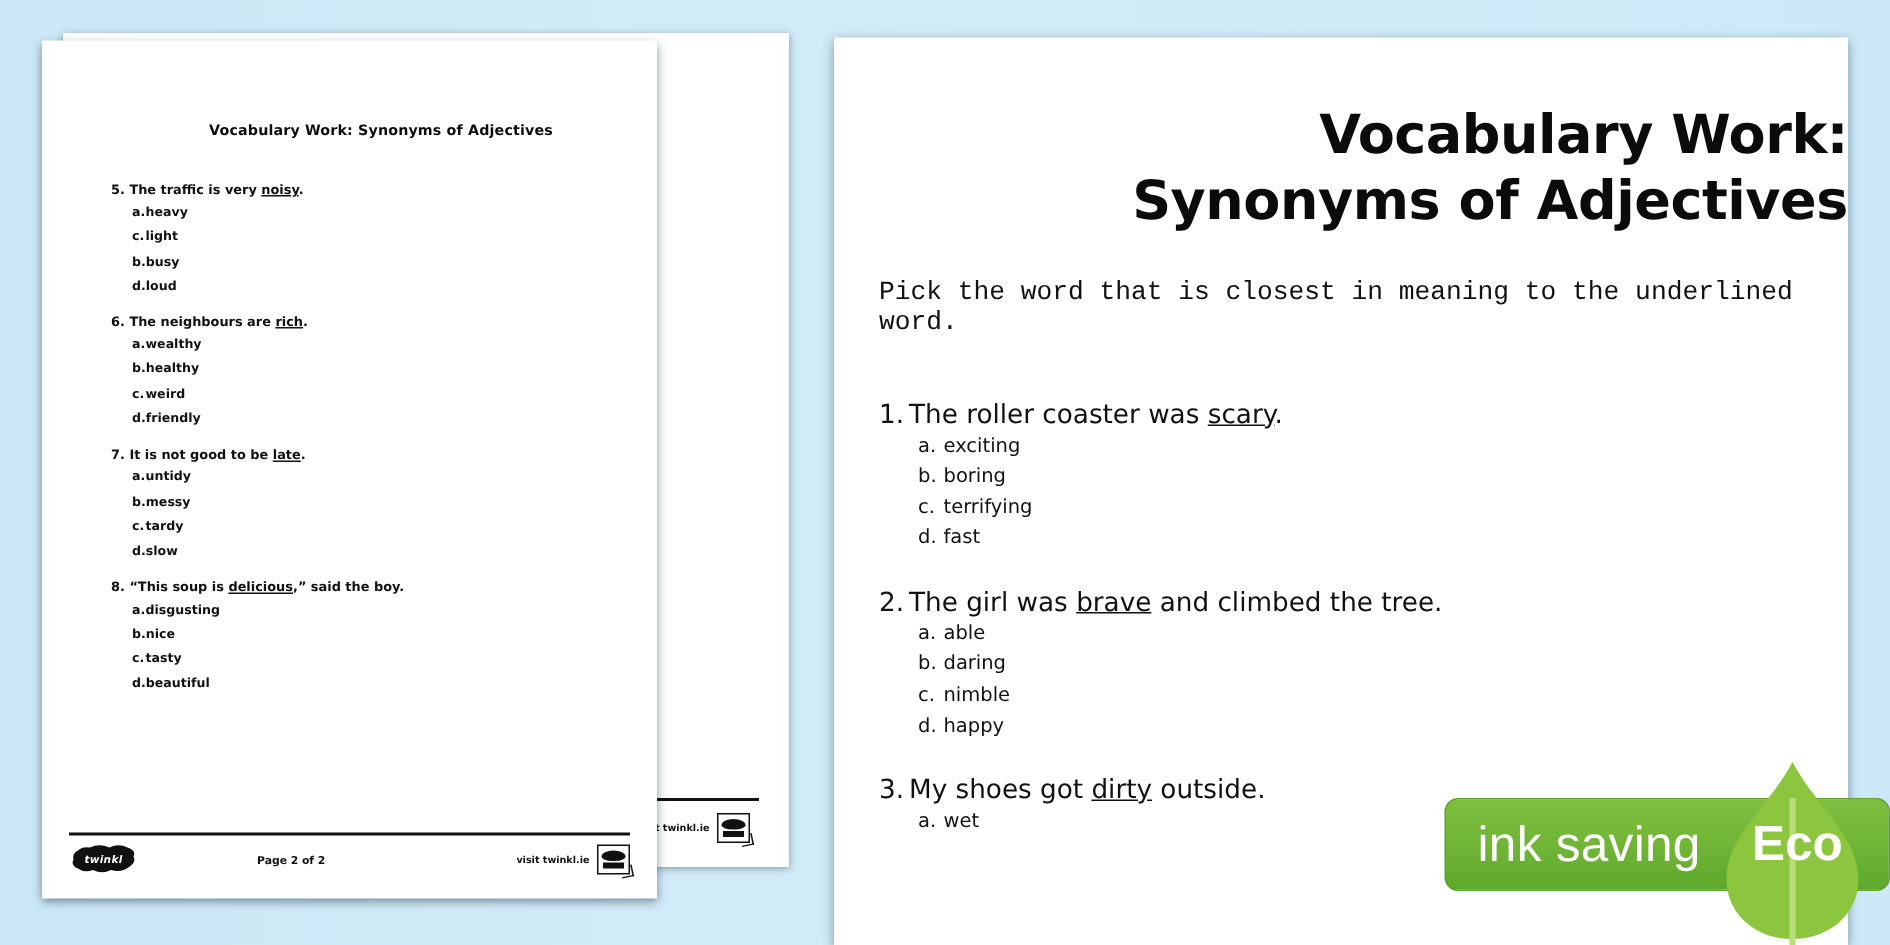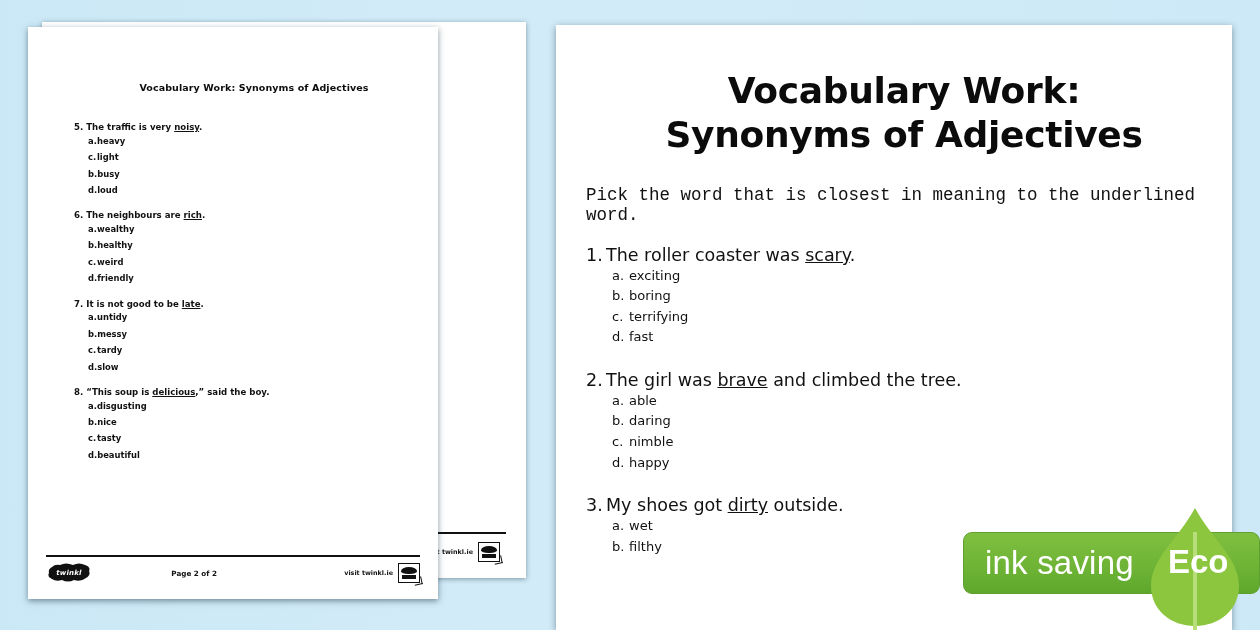--- a/index.html
+++ b/index.html
@@ -224,37 +224,37 @@
     left: 556px;
     top: 25px;
     width: 676px;
     height: 605px;
     background: #ffffff;
     box-shadow: 0 2px 7px rgba(15,40,55,.45);
     overflow: hidden;
   }
   .pr-title {
     margin: 44px 0 0 0;
-    text-align: center;
+    text-align: right;
     font-family: "DejaVu Sans", sans-serif;
     font-weight: 700;
     font-size: 36px;
     line-height: 1.22;
     color: #0b0b0b;
     letter-spacing: -0.3px;
     padding-left: 20px;
   }
   .pr-instr {
     margin: 28px 0 12px 30px;
     font-size: 17.5px;
     color: #111;
     font-family: Liberation Mono, monospace;
   }
   .pr-qlist {
-    margin: 20px 0 0 30px;
+    margin: 42px 0 0 30px;
   }
   .pr-q { margin-bottom: 22px; }
   .pr-q-text {
     font-size: 17.5px;
     color: #111;
     line-height: 1.2;
   }
   .pr-q-num { display:inline-block; min-width: 20px; }
   .pr-opt {
     font-size: 13px;
@@ -435,21 +435,20 @@
         <div class="pr-opt"><span class="ltr">b.</span><span>daring</span></div>
         <div class="pr-opt"><span class="ltr">c.</span><span>nimble</span></div>
         <div class="pr-opt"><span class="ltr">d.</span><span>happy</span></div>
       </div>
 
       <div class="pr-q">
         <div class="pr-q-text">
           <span class="pr-q-num">3.</span><span>My shoes got </span><span class="u">dirty</span><span> outside.</span>
         </div>
         <div class="pr-opt"><span class="ltr">a.</span><span>wet</span></div>
-        <div class="pr-opt"><span class="ltr">b.</span><span>filthy</span></div>
       </div>
 
     </div>
   </div>
 
   <div class="eco-badge">
     <div class="eco-bar"></div>
     <div class="eco-ink">ink saving</div>
     <svg class="eco-leaf" viewBox="0 0 96 130" xmlns="http://www.w3.org/2000/svg">
       <path d="M48 4 C64 34, 92 54, 92 82 C92 106, 72 122, 48 122 C24 122, 4 106, 4 82 C4 54, 32 34, 48 4 Z" fill="#8cc63f"></path>

